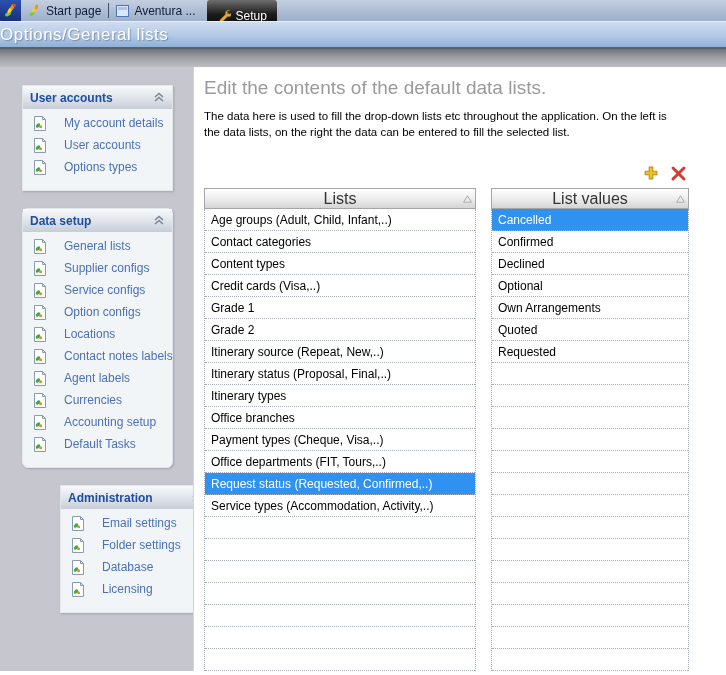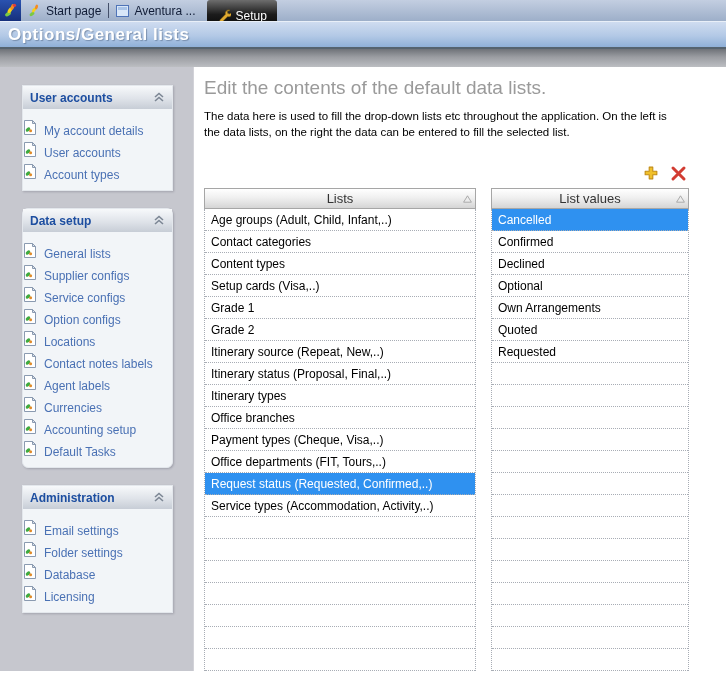--- a/index.html
+++ b/index.html
@@ -15,51 +15,51 @@
   .tabsep{width:1px;background:#44506a;margin:3px 0;}
   .tab.active{background:linear-gradient(180deg,#6d6d6d 0%,#1c1c1c 45%,#000 100%);
     color:#fff;border-radius:3px 3px 0 0;margin-left:4px;padding:16px 10px;}
   .ticon{display:flex;align-items:center;}
 
   
   .pageheader{position:absolute;left:0;top:21px;width:726px;height:28px;
     background:linear-gradient(180deg,#cfdcf0 0%,#b3c9e6 55%,#8fb0d8 100%);
     border-top:1px solid #e9eff8;border-bottom:2px solid #55636f;box-sizing:border-box;
     display:flex;align-items:center;}
-  .pageheader span{color:#ffffff;font-size:17px;font-weight:bold;letter-spacing:.5px;
-    padding-left:8px;text-shadow:1px 1px 1px rgba(80,100,130,.55);}
+  .pageheader span{color:#ffffff;font-size:17px;font-weight:normal;letter-spacing:.5px;
+    text-shadow:1px 1px 1px rgba(80,100,130,.55);}
   .strip{position:absolute;left:0;top:49px;width:726px;height:18px;
     background:linear-gradient(180deg,#6e7278 0%,#9b9da2 45%,#bcbec2 100%);}
 
   
   .content{position:absolute;left:0;top:67px;width:726px;height:608px;background:#c6c7ce;}
 
   
   .panel{position:absolute;left:22px;width:151px;background:#f2f5f8;
     border:1px solid #e3e7ec;box-shadow:1px 1px 2px rgba(60,60,80,.25);box-sizing:border-box;}
   .panel-h{height:23px;background:linear-gradient(180deg,#f7f9fb 0%,#dfe3e9 55%,#c7cdd6 100%);
     display:flex;align-items:center;justify-content:space-between;padding:0 7px;cursor:pointer;}
   .panel-h .pt{font-size:12px;font-weight:bold;color:#1d4ea0;}
   .panel-items{padding:7px 0 8px 0;}
-  .pitem{height:22px;display:flex;align-items:flex-end;gap:7px;padding:0 6px 0 0;
+  .pitem{height:22px;display:flex;align-items:flex-start;gap:17px;padding:0 6px 0 10px;
     font-size:12px;color:#4a71b4;cursor:pointer;white-space:nowrap;}
 
   
   .main{position:absolute;left:193px;top:0;width:533px;height:608px;background:#ffffff;
     border-left:1px solid #d2d2d8;box-sizing:border-box;}
   .heading{position:absolute;left:10px;top:10px;font-size:19px;color:#9a9a9a;}
   .desc{position:absolute;left:10px;top:41px;width:476px;font-size:11.5px;color:#000;line-height:1.4;}
   .toolbar{position:absolute;left:447px;top:96px;display:flex;gap:7px;align-items:center;}
   .icon-btn{display:flex;align-items:center;justify-content:center;width:20px;height:20px;cursor:pointer;}
 
   
   .dtable{position:absolute;top:121px;}
   .dtable .thead{height:21px;border:1px solid #a6a6a6;box-sizing:border-box;position:relative;
     background:linear-gradient(180deg,#ffffff 0%,#f0f0f0 45%,#d5d5d5 100%);
-    display:flex;align-items:center;justify-content:center;font-size:13px;color:#333;cursor:pointer;}
+    display:flex;align-items:center;justify-content:center;font-size:16px;color:#333;cursor:pointer;}
   .dtable .sort{position:absolute;right:3px;top:6px;}
   .dtable .tbody{border-left:1px dotted #a8adb5;border-right:1px dotted #a8adb5;}
   .drow{height:21px;border-bottom:1px dotted #a8adb5;display:flex;align-items:center;
     padding-left:6px;font-size:12px;color:#000;background:#fff;box-sizing:content-box;cursor:default;}
   .drow.sel{background:#2f91f0;color:#fff;}
   #lists-table{left:10px;width:272px;}
   #values-table{left:297px;width:198px;}
 </style>
 </head>
 <body>
@@ -138,21 +138,21 @@
                 </svg></span>
               <span>User accounts</span>
             </div>
             <div class="pitem">
               <span><svg width="14" height="15" viewBox="0 0 14 15">
                   <path d="M1.5 0.5 h8 l3 3 v11 h-11 z" fill="#fff" stroke="#8a9ab0"></path>
                   <path d="M9.5 0.5 v3 h3 z" fill="#dfe6ef" stroke="#8a9ab0"></path>
                   <ellipse cx="5" cy="9.5" rx="2.6" ry="1.7" transform="rotate(-40 5 9.5)" fill="#3faa3f"></ellipse>
                   <circle cx="7.6" cy="10.8" r="1.5" fill="#e08a28"></circle>
                 </svg></span>
-              <span>Account types</span>
+              <span>Options types</span>
             </div>
           </div>
         </div>
         <div class="panel" style="top: 141px; border-radius: 6px;">
           <div class="panel-h">
             <span class="pt">Data setup</span>
             <svg width="12" height="11" viewBox="0 0 12 11">
               <path d="M2 5 L6 1.5 L10 5 M2 9 L6 5.5 L10 9" fill="none" stroke="#7c8694" stroke-width="1.6"></path>
             </svg>
           </div>
@@ -242,21 +242,21 @@
               <span><svg width="14" height="15" viewBox="0 0 14 15">
                   <path d="M1.5 0.5 h8 l3 3 v11 h-11 z" fill="#fff" stroke="#8a9ab0"></path>
                   <path d="M9.5 0.5 v3 h3 z" fill="#dfe6ef" stroke="#8a9ab0"></path>
                   <ellipse cx="5" cy="9.5" rx="2.6" ry="1.7" transform="rotate(-40 5 9.5)" fill="#3faa3f"></ellipse>
                   <circle cx="7.6" cy="10.8" r="1.5" fill="#e08a28"></circle>
                 </svg></span>
               <span>Default Tasks</span>
             </div>
           </div>
         </div>
-        <div class="panel" style="top: 418px;">
+        <div class="panel" style="top: 418px; margin-left: 38px;">
           <div class="panel-h">
             <span class="pt">Administration</span>
             <svg width="12" height="11" viewBox="0 0 12 11">
               <path d="M2 5 L6 1.5 L10 5 M2 9 L6 5.5 L10 9" fill="none" stroke="#7c8694" stroke-width="1.6"></path>
             </svg>
           </div>
           <div class="panel-items">
             <div class="pitem">
               <span><svg width="14" height="15" viewBox="0 0 14 15">
                   <path d="M1.5 0.5 h8 l3 3 v11 h-11 z" fill="#fff" stroke="#8a9ab0"></path>
@@ -318,21 +318,21 @@
           <div class="thead">
             <span>Lists</span>
             <svg class="sort" width="9" height="8" viewBox="0 0 9 8">
               <path d="M4.5 0.8 L8.4 7.2 H0.6 Z" fill="#ececec" stroke="#9a9a9a" stroke-width="0.8"></path>
             </svg>
           </div>
           <div class="tbody">
             <div class="drow">Age groups (Adult, Child, Infant,..)</div>
             <div class="drow">Contact categories</div>
             <div class="drow">Content types</div>
-            <div class="drow">Setup cards (Visa,..)</div>
+            <div class="drow">Credit cards (Visa,..)</div>
             <div class="drow">Grade 1</div>
             <div class="drow">Grade 2</div>
             <div class="drow">Itinerary source (Repeat, New,..)</div>
             <div class="drow">Itinerary status (Proposal, Final,..)</div>
             <div class="drow">Itinerary types</div>
             <div class="drow">Office branches</div>
             <div class="drow">Payment types (Cheque, Visa,..)</div>
             <div class="drow">Office departments (FIT, Tours,..)</div>
             <div class="drow sel">Request status (Requested, Confirmed,..)</div>
             <div class="drow">Service types (Accommodation, Activity,..)</div>

